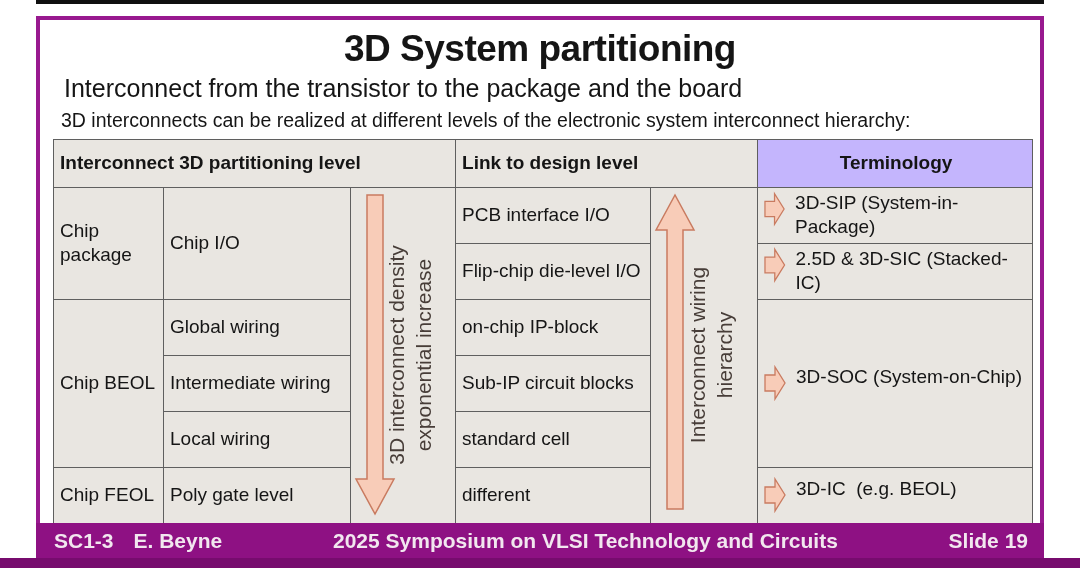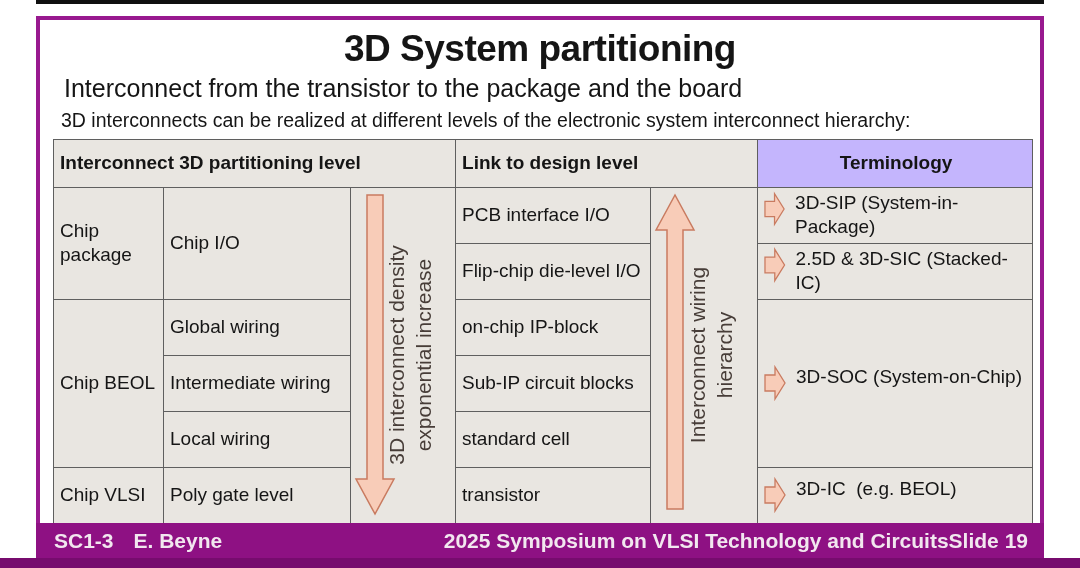--- a/index.html
+++ b/index.html
@@ -53,21 +53,21 @@
     width:340px;text-align:center;font-size:21px;line-height:1.3;
     color:var(--rot-text);white-space:nowrap;
   }
   .footer-band{
     position:absolute;left:36px;width:1008px;bottom:10px;height:35px;
     background:var(--footer-band);color:var(--footer-text);
     display:flex;align-items:center;font-size:21px;font-weight:700;
     padding:0 16px 0 18px;
   }
   .footer-left{display:flex;gap:20px;}
-  .footer-center{flex:1;text-align:right;}
+  .footer-center{flex:1;text-align:center;}
   .bottom-strip{position:absolute;left:0;right:0;bottom:0;height:10px;background:var(--bottom-strip);}
 </style>
 </head>
 <body>
 
 <div class="top-edge"></div>
 
 <div class="slide">
 
   <h1 class="title">3D System partitioning</h1>
@@ -152,23 +152,23 @@
       <td>Intermediate wiring</td>
       <td>Sub-IP circuit blocks</td>
     </tr>
 
     <tr class="bodyrow">
       <td>Local wiring</td>
       <td>standard cell</td>
     </tr>
 
     <tr class="bodyrow">
-      <td>Chip VLSI</td>
+      <td>Chip FEOL</td>
       <td>Poly gate level</td>
-      <td>transistor</td>
+      <td>different</td>
       <td class="term term-last">
         <div class="term-inner">
           <svg width="22" height="36" viewBox="0 0 22 36">
             <polygon points="1,10 11,10 11,2 21,18 11,34 11,26 1,26" fill="var(--salmon-fill)" stroke="var(--salmon-stroke)" stroke-width="1.3"></polygon>
           </svg>
           <span class="term-label">3D-IC  (e.g. BEOL)</span>
         </div>
       </td>
     </tr>
     </tbody>

